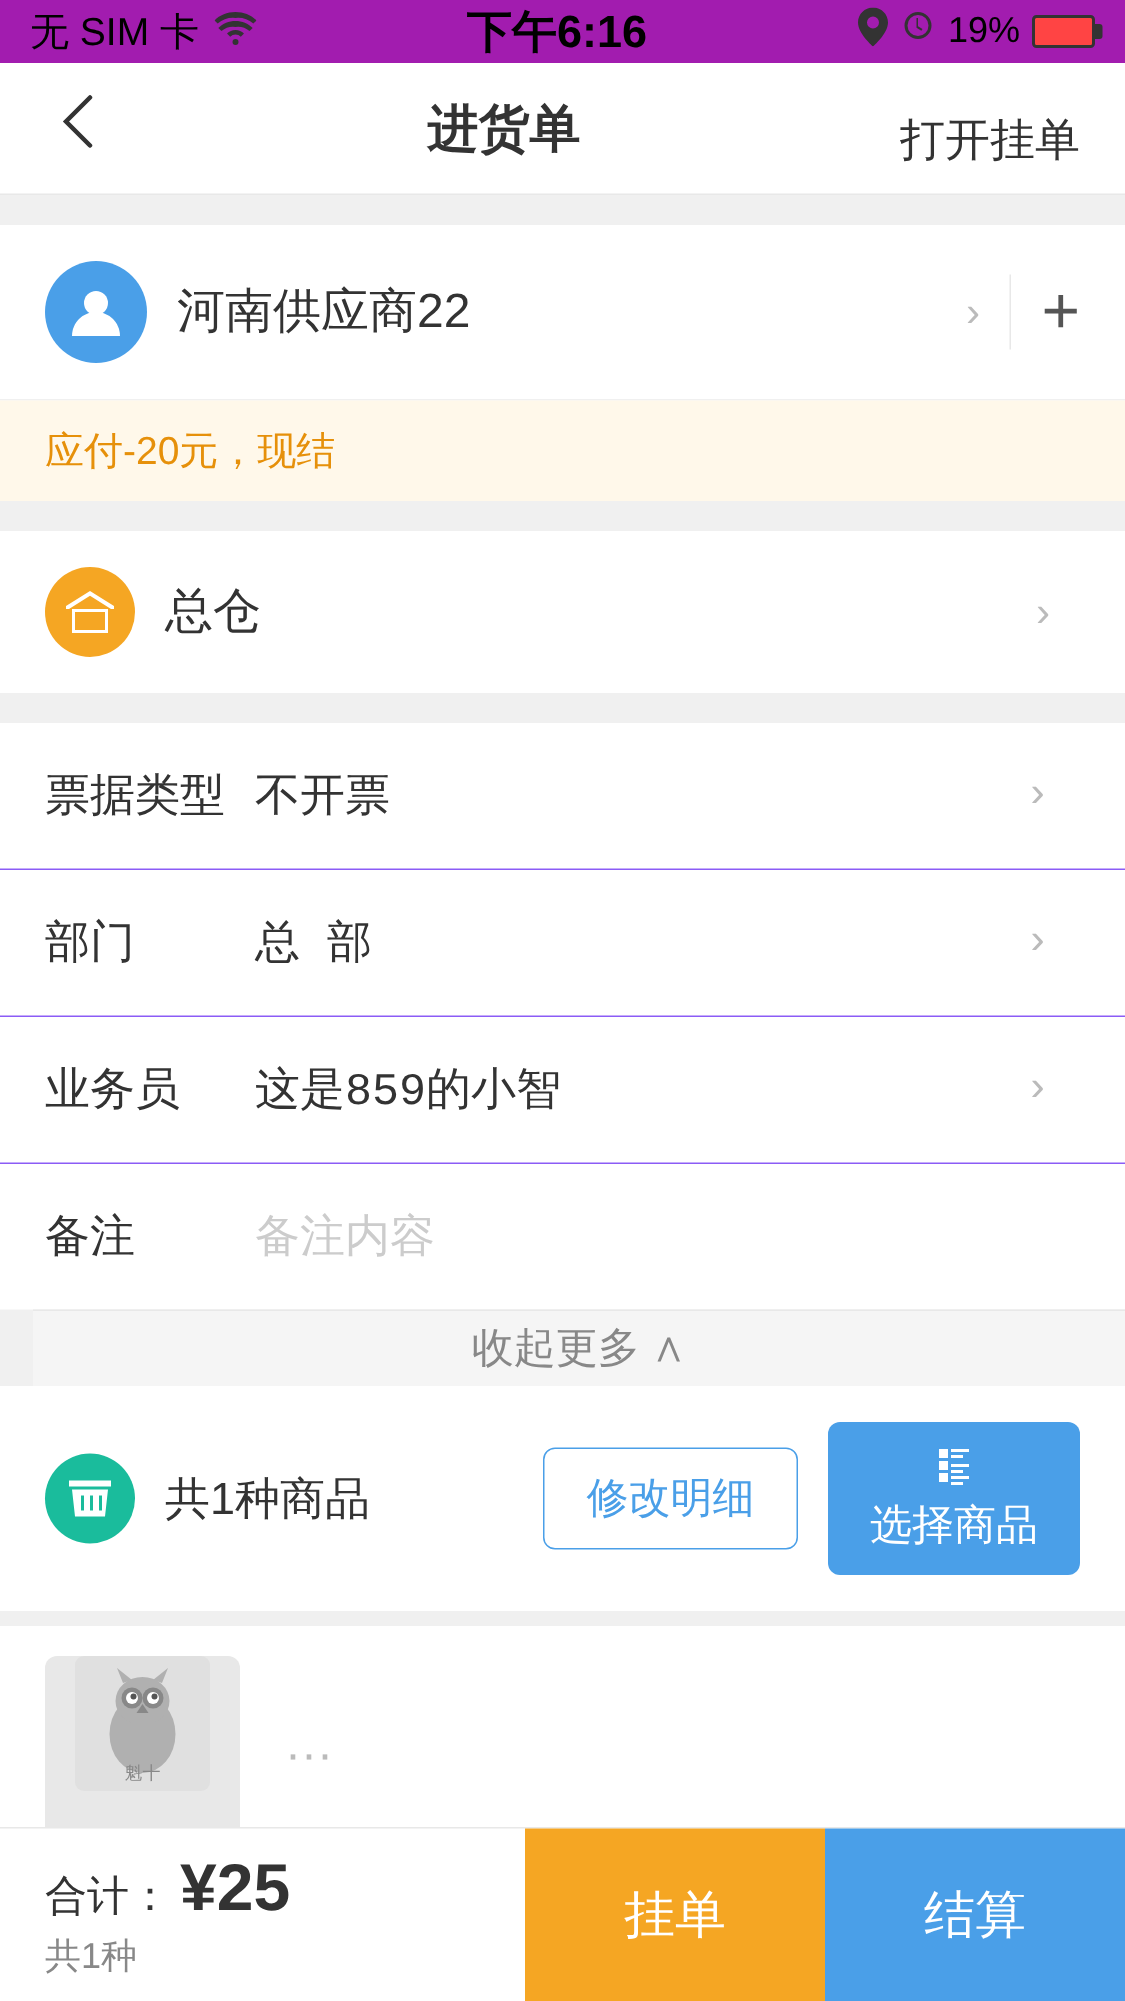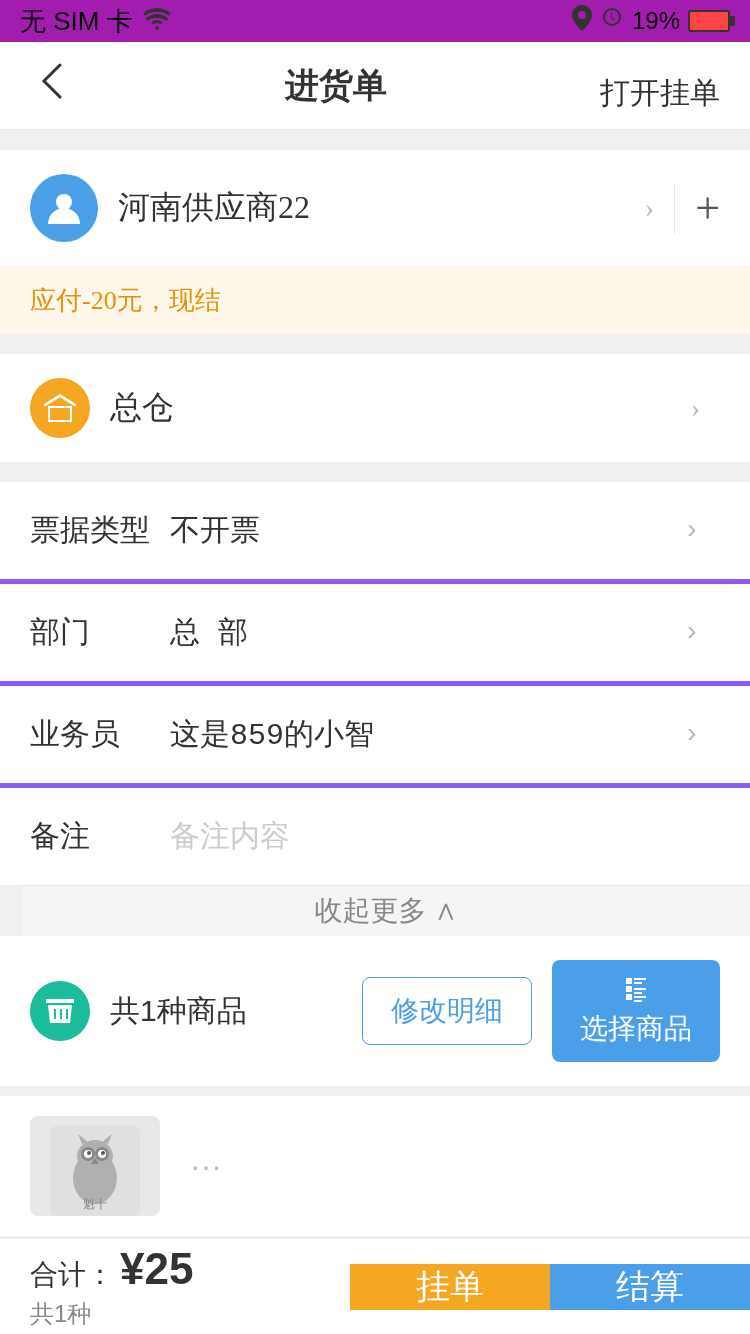--- a/index.html
+++ b/index.html
@@ -85,21 +85,20 @@
     
     .section-gap {
       height: 20px;
       background: #f0f0f0;
     }
 
     
     .card {
       background: #fff;
       margin: 0;
-      font-family: Liberation Serif, serif;
     }
 
     
     .supplier-row {
       display: flex;
       align-items: center;
       padding: 24px 30px;
       border-bottom: 1px solid #f0f0f0;
     }
     .supplier-avatar {
@@ -166,21 +165,21 @@
 
     
     .form-section {
       background: #fff;
       font-family: Liberation Mono, monospace;
     }
     .form-row {
       display: flex;
       align-items: center;
       padding: 28px 30px;
-      border-top: 5px solid #8b5cf6;
+      border-top: 1px solid #8b5cf6;
     }
     .form-row:first-child {
       border-top: none;
     }
     .form-label {
       font-size: 30px;
       color: #333;
       width: 120px;
       flex-shrink: 0;
     }
@@ -263,25 +262,25 @@
     .product-item {
       background: #fff;
       display: flex;
       align-items: center;
       padding: 20px 30px;
       border-top: 10px solid #f0f0f0;
       gap: 20px;
     }
     .product-thumb {
       width: 130px;
-      height: 100px;
+      height: 130px;
       background: #e8e8e8;
       border-radius: 8px;
       display: flex;
-      align-items: flex-end;
+      align-items: flex-start;
       justify-content: center;
       flex-shrink: 0;
       overflow: hidden;
     }
     .product-info {
       flex: 1;
     }
     .product-name {
       font-size: 30px;
       color: #333;
@@ -300,25 +299,24 @@
       cursor: pointer;
       padding: 10px;
     }
 
     
     .bottom-bar {
       position: fixed;
       bottom: 0;
       left: 0;
       width: 750px;
-      height: 96px;
+      height: 116px;
       display: flex;
       background: #fff;
       border-top: 1px solid #e8e8e8;
-      align-items: center;
     }
     .total-section {
       flex: 1;
       display: flex;
       flex-direction: column;
       justify-content: center;
       padding-left: 30px;
     }
     .total-label {
       font-size: 28px;
@@ -363,20 +361,21 @@
 
 <div class="status-bar">
   <div class="status-left">
     <span>无 SIM 卡</span>
     <span>
       <svg width="28" height="22" viewBox="0 0 28 22">
           <path d="M14 18a2 2 0 1 1 0 4 2 2 0 0 1 0-4zm0-6a8 8 0 0 1 5.66 2.34l-2.12 2.12a5 5 0 0 0-7.08 0L8.34 14.34A8 8 0 0 1 14 12zm0-6C18.42 6 22.42 7.75 25.46 10.61l-2.12 2.12A12 12 0 0 0 14 10a12 12 0 0 0-9.34 2.73L2.54 10.61C5.58 7.75 9.58 6 14 6zm0-6C19.52 0 24.52 2.11 28 5.59l-2.12 2.12A16 16 0 0 0 14 4a16 16 0 0 0-11.88 3.71L0 5.59C3.48 2.11 8.48 0 14 0z" fill="#333"></path>
         </svg>
     </span>
   </div>
+  <div class="status-center">下午6:16</div>
   <div class="status-right">
     <span>
       <svg width="20" height="26" viewBox="0 0 20 26">
           <path d="M10 0C4.48 0 0 4.48 0 10c0 7.5 10 16 10 16s10-8.5 10-16C20 4.48 15.52 0 10 0zm0 14a4 4 0 1 1 0-8 4 4 0 0 1 0 8z" fill="#333"></path>
         </svg>
     </span>
     <span>
       <svg width="24" height="24" viewBox="0 0 24 24">
           <path d="M12 2a9 9 0 1 1 0 18A9 9 0 0 1 12 2zm0 2a7 7 0 1 0 0 14A7 7 0 0 0 12 4zm0 2v5.5l3 1.75-.75 1.3L11 12.5V6h1z" fill="#333"></path>
         </svg>

